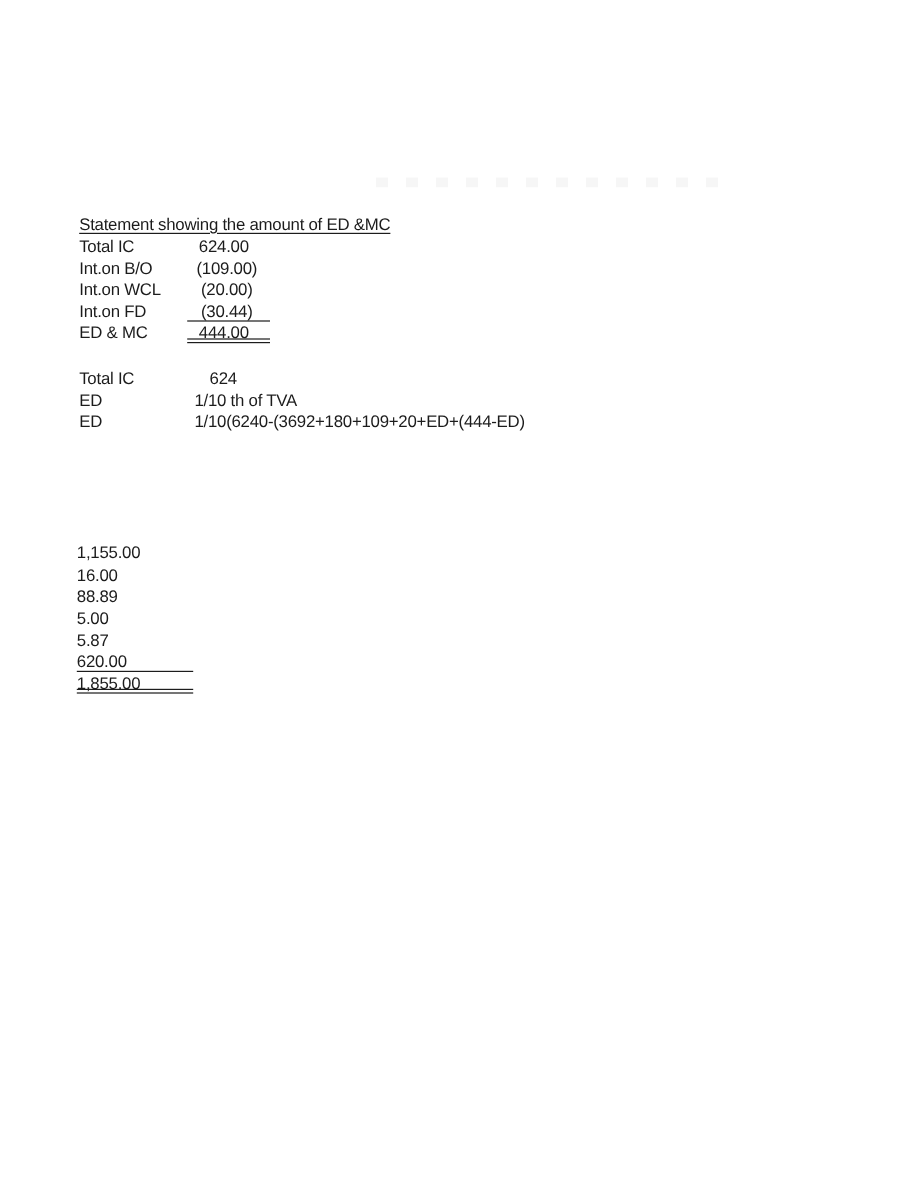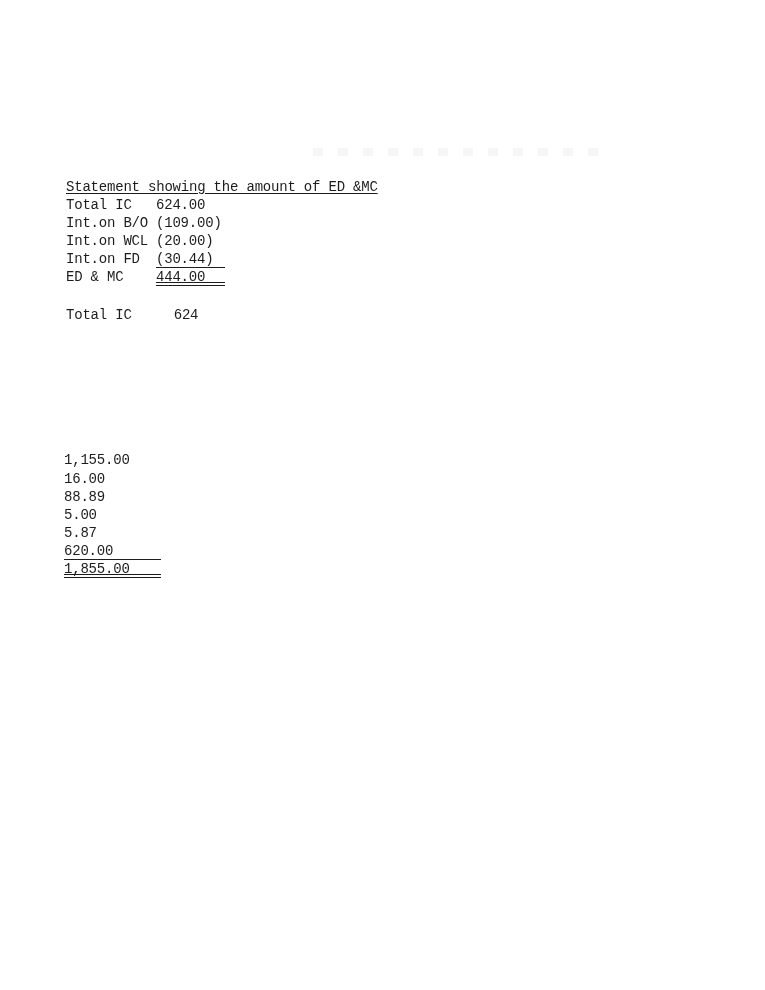--- a/index.html
+++ b/index.html
@@ -1,20 +1,20 @@
 <!DOCTYPE html>
 <html><head>
 <meta charset="utf-8">
 <style>
   html,body{margin:0;padding:0;background:#ffffff;}
   .page{
     position:relative;
     width:765px;height:990px;
     background:#ffffff;
-    font-family:Liberation Mono, monospace;
+    font-family:Liberation Sans, sans-serif;
     font-size:14px;
     color:#1c1c1c;
     letter-spacing:-0.2px;
     overflow:hidden;
   }
   .dashes{
     position:absolute;
     left:313px;top:148px;width:295px;height:8px;
     background:repeating-linear-gradient(to right,#f6f6f6 0,#f6f6f6 10px,transparent 10px,transparent 25px);
   }
@@ -23,21 +23,21 @@
     text-decoration:underline;
     text-underline-offset:2px;
     white-space:nowrap;
   }
   .row{position:absolute;height:18px;line-height:18px;white-space:nowrap;}
   .row .label{display:inline-block;vertical-align:top;}
   .b1{left:66px;}
   .b1 .label{width:90px;}
   .b1 .val{
     display:inline-block;vertical-align:top;box-sizing:border-box;
-    width:69px;height:18px;text-align:left;
+    width:69px;height:18px;text-align:center;
   }
   .val.plain{padding-right:8px;}
   .val.paren{padding-right:3px;}
   .u1{border-bottom:1.5px solid #1c1c1c;}
   .u2{border-bottom:4px double #1c1c1c;}
   .b2{left:66px;}
   .b2 .label{width:96px;}
   .b2 .num{display:inline-block;vertical-align:top;width:48px;text-align:center;}
   .b3{left:64px;}
   .b3 .val{
@@ -66,20 +66,26 @@
   <div class="row b1" style="top:250px">
     <span class="label">Int.on FD</span><span class="val paren u1">(30.44)</span>
   </div>
   <div class="row b1" style="top:268px">
     <span class="label">ED &amp; MC</span><span class="val plain u2">444.00</span>
   </div>
 
   <div class="row b2" style="top:306px">
     <span class="label">Total IC</span><span class="num">624</span>
   </div>
+  <div class="row b2" style="top:324px">
+    <span class="label">ED</span><span class="text">1/10 th of TVA</span>
+  </div>
+  <div class="row b2" style="top:342px">
+    <span class="label">ED</span><span class="text">1/10(6240-(3692+180+109+20+ED+(444-ED)</span>
+  </div>
 
   <div class="row b3" style="top:451px">
     <span class="val">1,155.00</span>
   </div>
   <div class="row b3" style="top:470px">
     <span class="val">16.00</span>
   </div>
   <div class="row b3" style="top:488px">
     <span class="val">88.89</span>
   </div>

